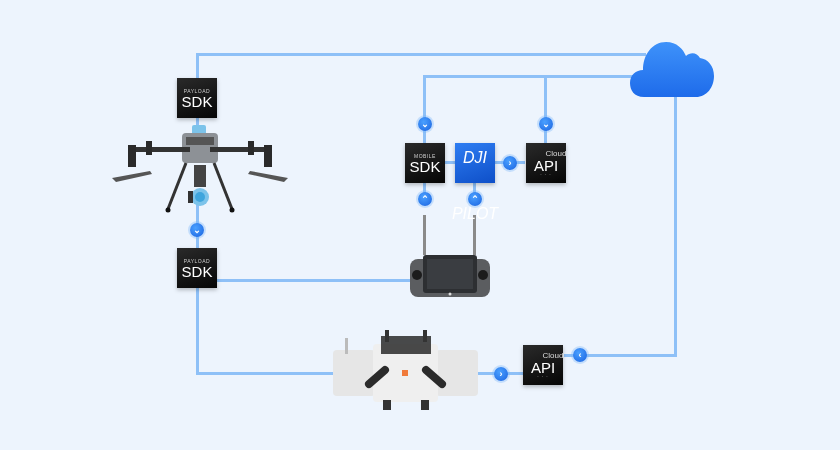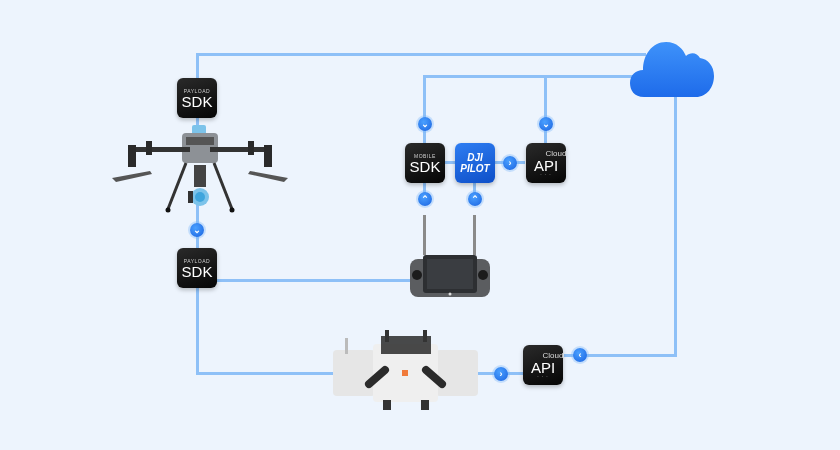--- a/index.html
+++ b/index.html
@@ -1,24 +1,24 @@
 <!DOCTYPE html>
 <html><head>
 <meta charset="utf-8">
 <style>
   html, body { margin:0; padding:0; }
   body { width:840px; height:450px; background:#EDF4FD; position:relative; overflow:hidden; font-family:"Liberation Sans", sans-serif; }
   .line { position:absolute; background:#8EC0F7; }
-  .node { position:absolute; width:40px; height:40px; border-radius:6px; background:linear-gradient(160deg,#2a2a2a,#050505); box-shadow:0 2px 4px rgba(0,0,0,0.25); color:#fff; display:flex; flex-direction:column; align-items:center; justify-content:center; }
+  .node { position:absolute; width:40px; height:40px; border-radius:0; background:linear-gradient(160deg,#2a2a2a,#050505); box-shadow:0 2px 4px rgba(0,0,0,0.25); color:#fff; display:flex; flex-direction:column; align-items:center; justify-content:center; }
   .node .small { font-size:5px; letter-spacing:0.5px; color:#cfcfcf; line-height:6px; }
   .node .big { font-size:15px; line-height:15px; font-weight:normal; }
   .node .cloudsmall { font-size:8px; color:#ddd; line-height:9px;padding-left:20px; }
   .node .dots { font-size:4px; color:#555; line-height:4px; letter-spacing:1px; }
   .pilot { background:linear-gradient(160deg,#2E7DF2,#0E4FC8); }
-  .pilot .pt { font-style:italic; font-weight:bold; font-size:10px; line-height:11px; color:#fff; }
+  .pilot .pt { font-style:italic; font-weight:normal; font-size:16px; line-height:11px; color:#fff;margin-top:45px; }
   .chev { position:absolute; width:14px; height:14px; border-radius:50%; background:radial-gradient(circle at 40% 35%,#4aa0ff,#1a63e0); box-shadow:0 0 0 2px rgba(120,180,250,0.35); color:#fff; font-size:9px; line-height:14px; text-align:center; font-weight:bold; }
   .device { position:absolute; }
 </style>
 </head>
 <body>
 
 <div class="line" style="left:196px;top:53px;width:450px;height:3px;"></div>
 <div class="line" style="left:196px;top:53px;width:3px;height:25px;"></div>
 <div class="line" style="left:196px;top:118px;width:3px;height:14px;"></div>
 <div class="line" style="left:423px;top:75px;width:215px;height:3px;"></div>

